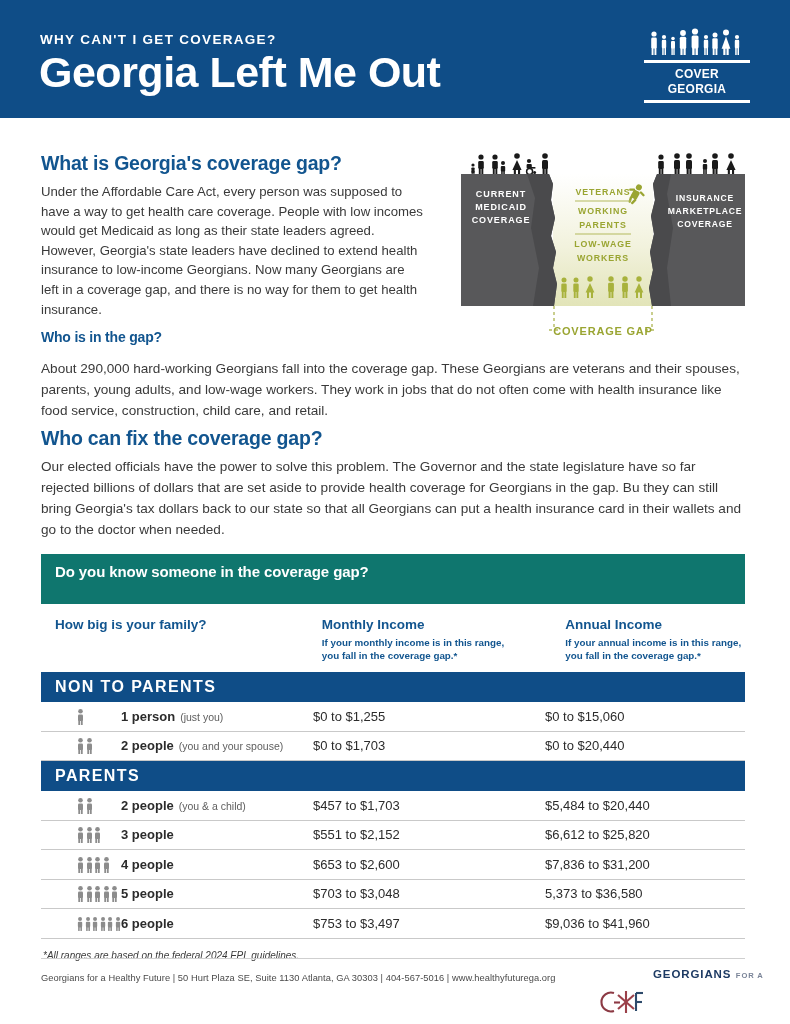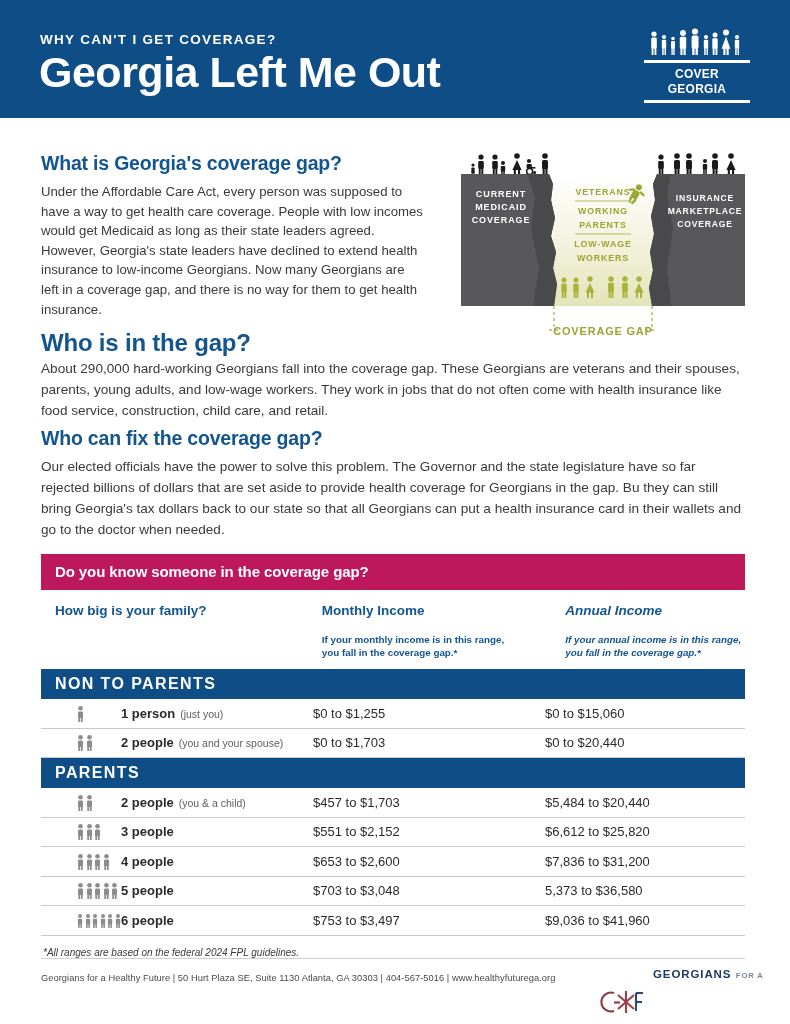--- a/index.html
+++ b/index.html
@@ -41,49 +41,49 @@
   
   .sec-h {
     position: absolute; color: #12558f; font-weight: bold;
     letter-spacing: -0.2px;
   }
   .body-p { position: absolute; color: #3a3a3a; }
 
   #h-what { left: 41px; top: 152px; font-size: 19.5px; }
   #p-what { left: 41px; top: 182px; width: 382px; font-size: 13.2px;
             line-height: 19.6px; }
-  #h-who  { left: 41px; top: 329px; font-size: 24px; text-align: center; }
+  #h-who  { left: 41px; top: 329px; font-size: 14px; text-align: center; }
   #p-who  { left: 41px; top: 358px; width: 700px; font-size: 13.6px;
             line-height: 21px; }
   #h-fix  { left: 41px; top: 427px; font-size: 19.5px; }
   #p-fix  { left: 41px; top: 456px; width: 702px; font-size: 13.6px;
             line-height: 21px; }
 
   
   .illus { position: absolute; left: 461px; top: 148px; width: 284px; height: 190px; }
   .illus svg { display: block; }
   .gap-caption {
     position: absolute; left: 461px; top: 325px; width: 284px;
     text-align: center; font-size: 11px; font-weight: bold;
     color: #9aa532; letter-spacing: 0.8px;
   }
 
   
   .tbl { position: absolute; left: 41px; top: 554px; width: 704px; }
   .tbl-title {
-    background: #be185d; color: #fff; font-size: 15px; font-weight: bold;
-    padding: 9px 14px 10px; letter-spacing: -0.1px;
+    background: #0f766e; color: #fff; font-size: 15px; font-weight: bold;
+    padding: 9px 14px 24px; letter-spacing: -0.1px;
   }
   .tbl-colhead { display: flex; padding: 13px 0 10px; gap: 35px; }
   .ch-fam { width: 272px; padding-left: 14px; }
   .ch-mon { width: 232px; }
-  .ch-ann { width: 200px; font-style: italic; }
+  .ch-ann { width: 200px; }
   .ch-title { color: #12558f; font-size: 13.5px; font-weight: bold; }
   .ch-sub { color: #12558f; font-size: 9.8px; font-weight: bold;
-            line-height: 13px; margin-top: 15px; }
+            line-height: 13px; margin-top: 4px; }
   .band {
     background: #0f4d87; color: #fff; font-size: 16px; font-weight: bold;
     letter-spacing: 1.4px; padding: 6px 0 6px 14px;
   }
   .row {
     display: flex; align-items: center; height: 29.5px;
     border-bottom: 1px solid #c9c9c9;
   }
   .row:last-of-type { }
   .cell-fam { width: 272px; display: flex; align-items: center; padding-left: 36px; }

